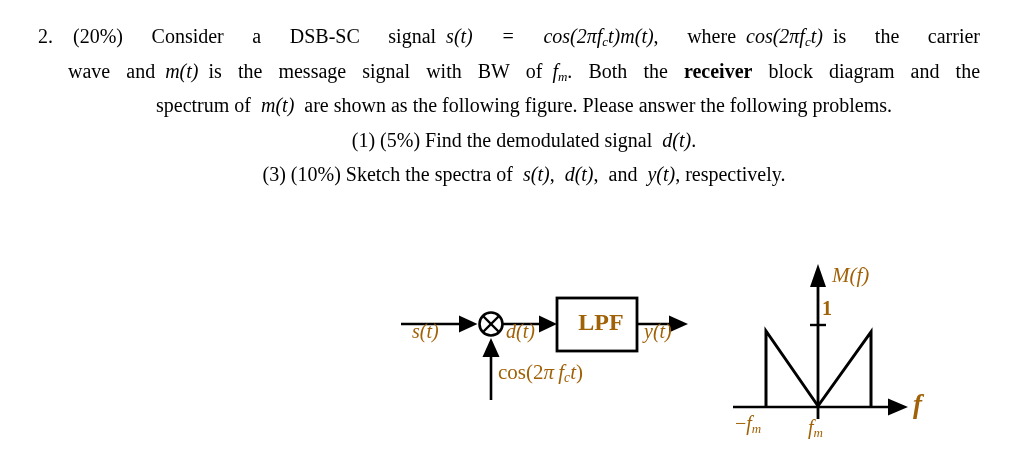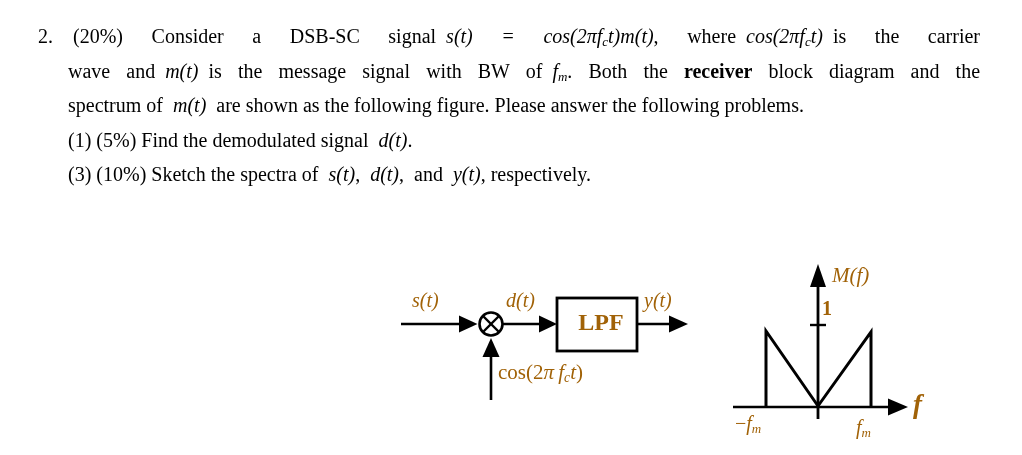--- a/index.html
+++ b/index.html
@@ -26,28 +26,28 @@
     line-height: 34.5px;
     color: #000;
   }
   .item-number {
     position: absolute;
     left: 38px;
     top: 19px;
     font-size: 20px;
     line-height: 34.5px;
   }
-  .tline { white-space: nowrap; height: 34.5px; }
+  .tline { white-space: nowrap; height: 34.5px; text-align: center; }
   .tline.justify {
     white-space: normal;
     text-align: justify;
     text-align-last: justify;
   }
   .tline.first { padding-left: 5px; }
-  .it  { font-style: italic; }
+  .it  { font-style: italic; margin-top: 31px; }
   .bd  { font-weight: bold; margin-top: 40px; }
   .sub { font-size: 65%; vertical-align: -0.25em; }
 
   
   #figure-svg { position: absolute; left: 0; top: 0; }
   #figure-svg line, #figure-svg polyline, #figure-svg circle, #figure-svg rect {
     stroke: #000; fill: none;
   }
   #figure-svg polygon { fill: #000; stroke: none; }
 
@@ -60,21 +60,21 @@
   }
   .lbl-stx  { left: 412px; top: 289px; }
   .lbl-dtx  { left: 506px; top: 289px; }
   .lbl-ytx  { left: 644px; top: 289px; }
   .lbl-lpf  { left: 557px; top: 309px; width: 88px; text-align: center;
               font-weight: bold; font-size: 24px; }
   .lbl-cos  { left: 498px; top: 361px; font-size: 21px; }
   .lbl-mf   { left: 832px; top: 264px; font-size: 21px; }
   .lbl-one  { left: 822px; top: 297px; font-weight: bold; }
   .lbl-negfm{ left: 735px; top: 412px; }
-  .lbl-posfm{ left: 856px; top: 416px; }
+  .lbl-posfm{ left: 808px; top: 416px; }
   .lbl-f    { left: 913px; top: 390px; font-weight: bold; font-style: italic;
               font-size: 27px; }
 </style>
 </head>
 <body>
 
 <div id="canvas">
 
   <div class="item-number">2.</div>
 

